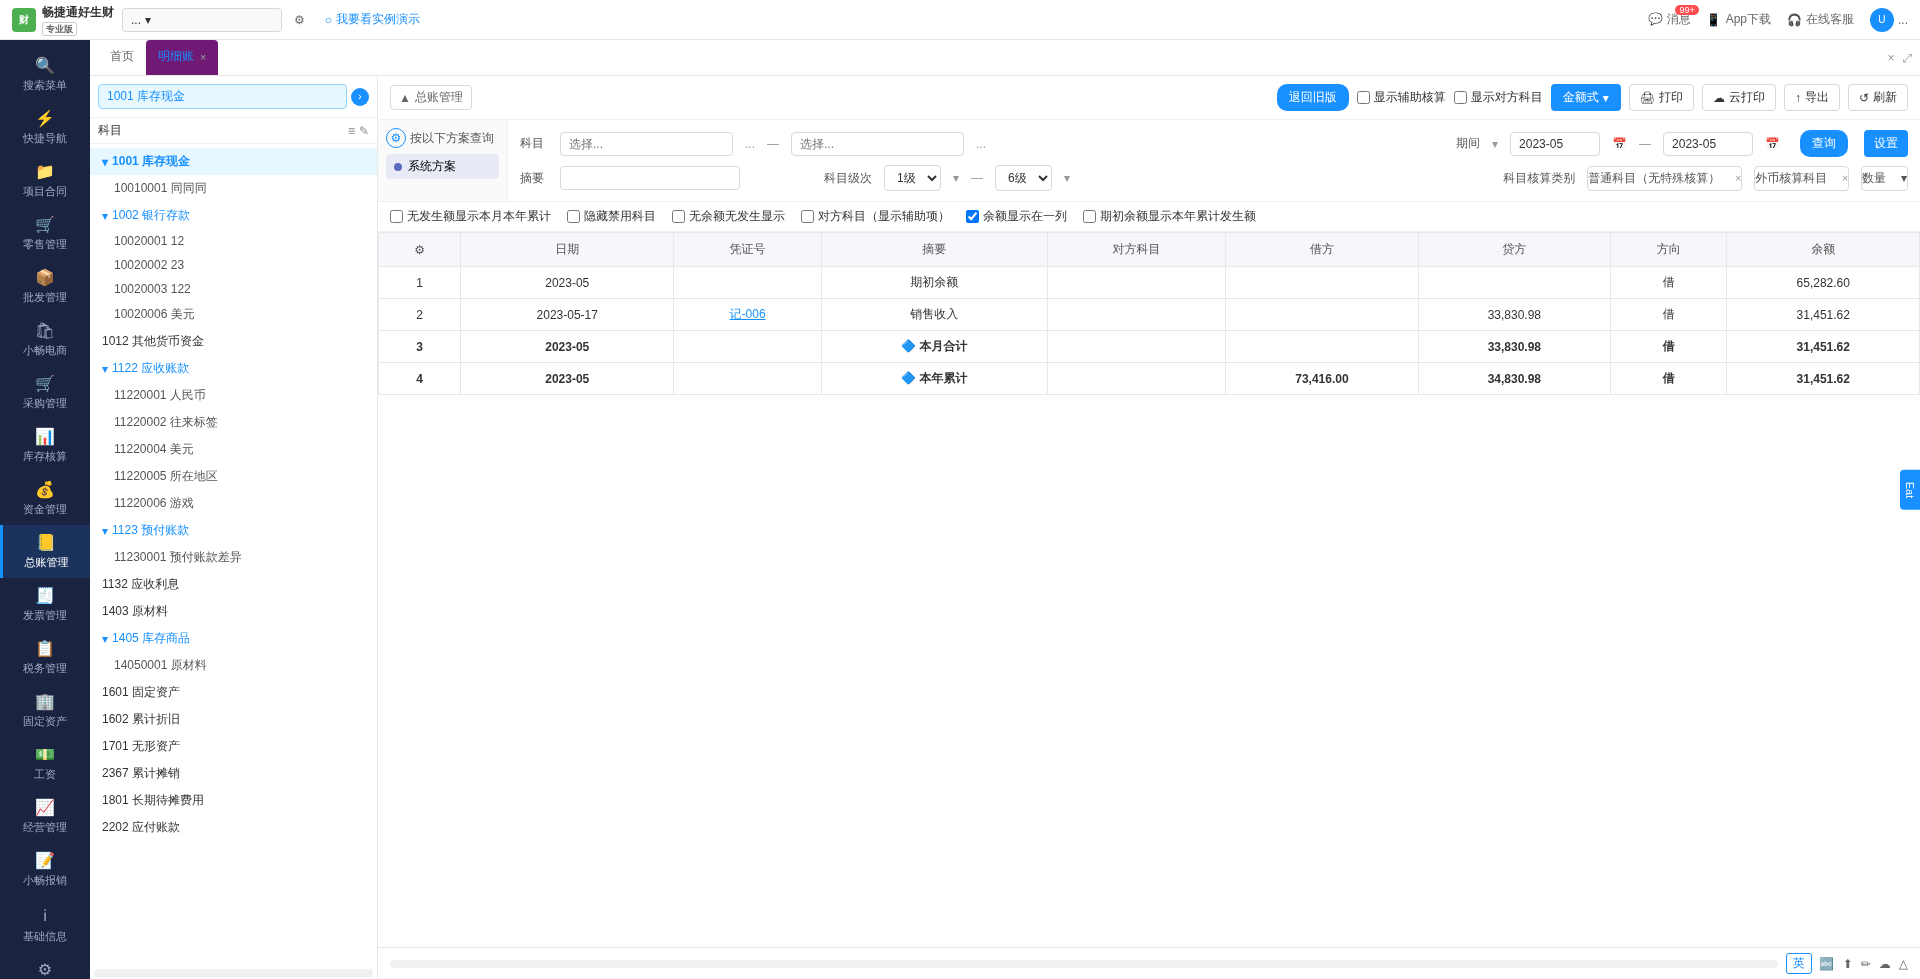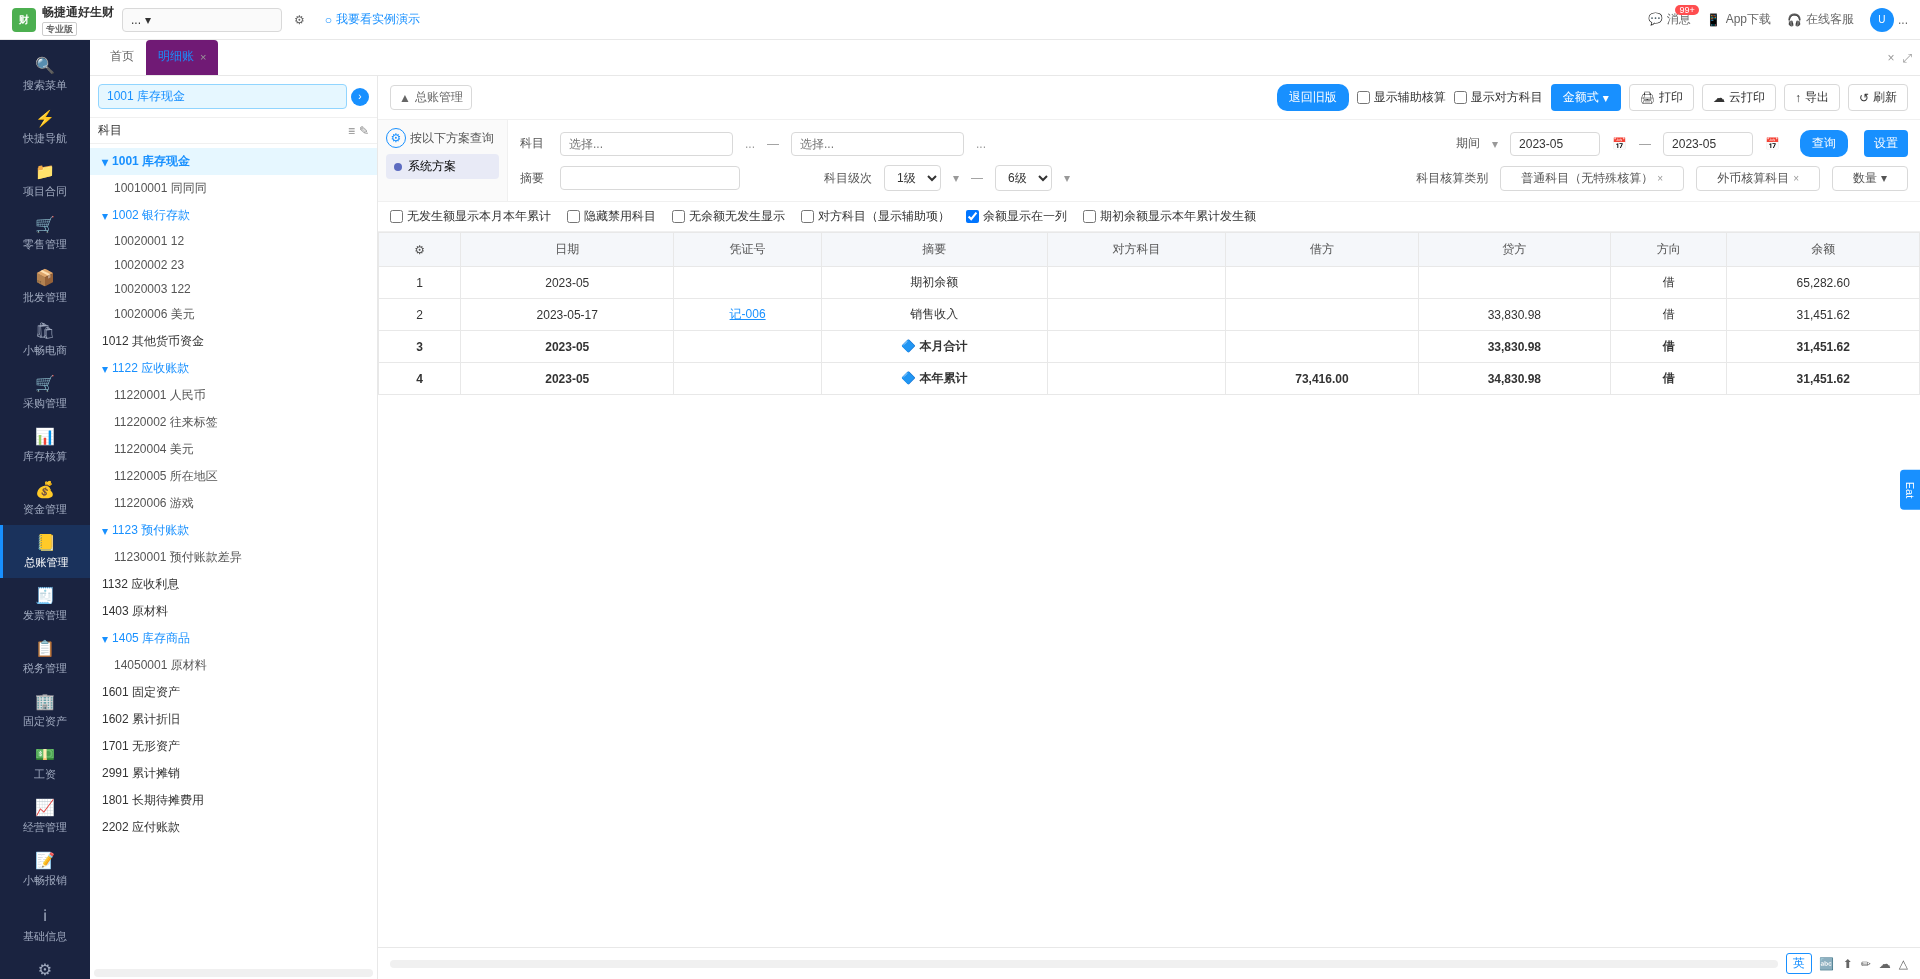--- a/index.html
+++ b/index.html
@@ -61,21 +61,21 @@
     .toolbar-right { margin-left: auto; display: flex; align-items: center; gap: 8px; }
     .btn-primary { background: #1890ff; color: #fff; border: none; border-radius: 10px; padding: 5px 12px; cursor: pointer; display: flex; align-items: center; gap: 4px; }
     .btn-default { background: #fff; color: #333; border: 1px solid #d9d9d9; border-radius: 4px; padding: 4px 10px; cursor: pointer; display: flex; align-items: center; gap: 4px; }
     .checkbox-group { display: flex; align-items: center; gap: 4px; color: #333; }
     .checkbox-group input { cursor: pointer; }
     .btn-dropdown { background: #1890ff; color: #fff; border: none; border-radius: 4px; padding: 5px 12px; cursor: pointer; display: flex; align-items: center; gap: 4px; }
     .filter-row { display: flex; align-items: center; gap: 12px; flex-wrap: wrap; }
     .filter-label { color: #555; min-width: 28px; }
     .filter-input { border: 1px solid #d9d9d9; border-radius: 4px; padding: 4px 8px; color: #333; background: #fff; min-width: 100px; }
     .filter-select { border: 1px solid #d9d9d9; border-radius: 4px; padding: 4px 8px; color: #333; background: #fff; }
-    .filter-tag { display: flex; align-items: center; gap: 4px; background: #fff; border: 1px solid #d9d9d9; border-radius: 4px; padding: 3px 20px; color: #555; }
+    .filter-tag { display: flex; align-items: center; gap: 15px; background: #fff; border: 1px solid #d9d9d9; border-radius: 4px; padding: 3px 0; color: #555; }
     .filter-tag .close { cursor: pointer; color: #999; font-size: 10px; }
     .date-input { border: 1px solid #d9d9d9; border-radius: 4px; padding: 4px 8px; color: #333; background: #fff; width: 90px; }
     .filter-icon-btn { color: #1890ff; cursor: pointer; width: 20px; height: 20px; border-radius: 50%; border: 1px solid #1890ff; display: flex; align-items: center; justify-content: center; font-size: 12px; }
     .query-scheme { display: flex; align-items: center; gap: 6px; padding: 4px 8px; border-radius: 4px; background: #e8eaf6; }
     .scheme-dot { width: 8px; height: 8px; border-radius: 50%; background: #5c6bc0; }
 
     
     .options-row { padding: 6px 12px; border-bottom: 1px solid #f0f0f0; display: flex; align-items: center; gap: 16px; flex-wrap: wrap; background: #fff; }
     .option-check { display: flex; align-items: center; gap: 4px; color: #333; cursor: pointer; }
 
@@ -321,21 +321,21 @@
           <div class="tree-item">
             <span>1601 固定资产</span>
           </div>
           <div class="tree-item">
             <span>1602 累计折旧</span>
           </div>
           <div class="tree-item">
             <span>1701 无形资产</span>
           </div>
           <div class="tree-item">
-            <span>2991 累计摊销</span>
+            <span>2367 累计摊销</span>
           </div>
           <div class="tree-item">
             <span>1801 长期待摊费用</span>
           </div>
           <div class="tree-item">
             <span>2202 应付账款</span>
           </div>
         </div>
         <div style="height:8px;background:#f0f0f0;margin:2px 4px;border-radius:4px;"></div>
       </div>

